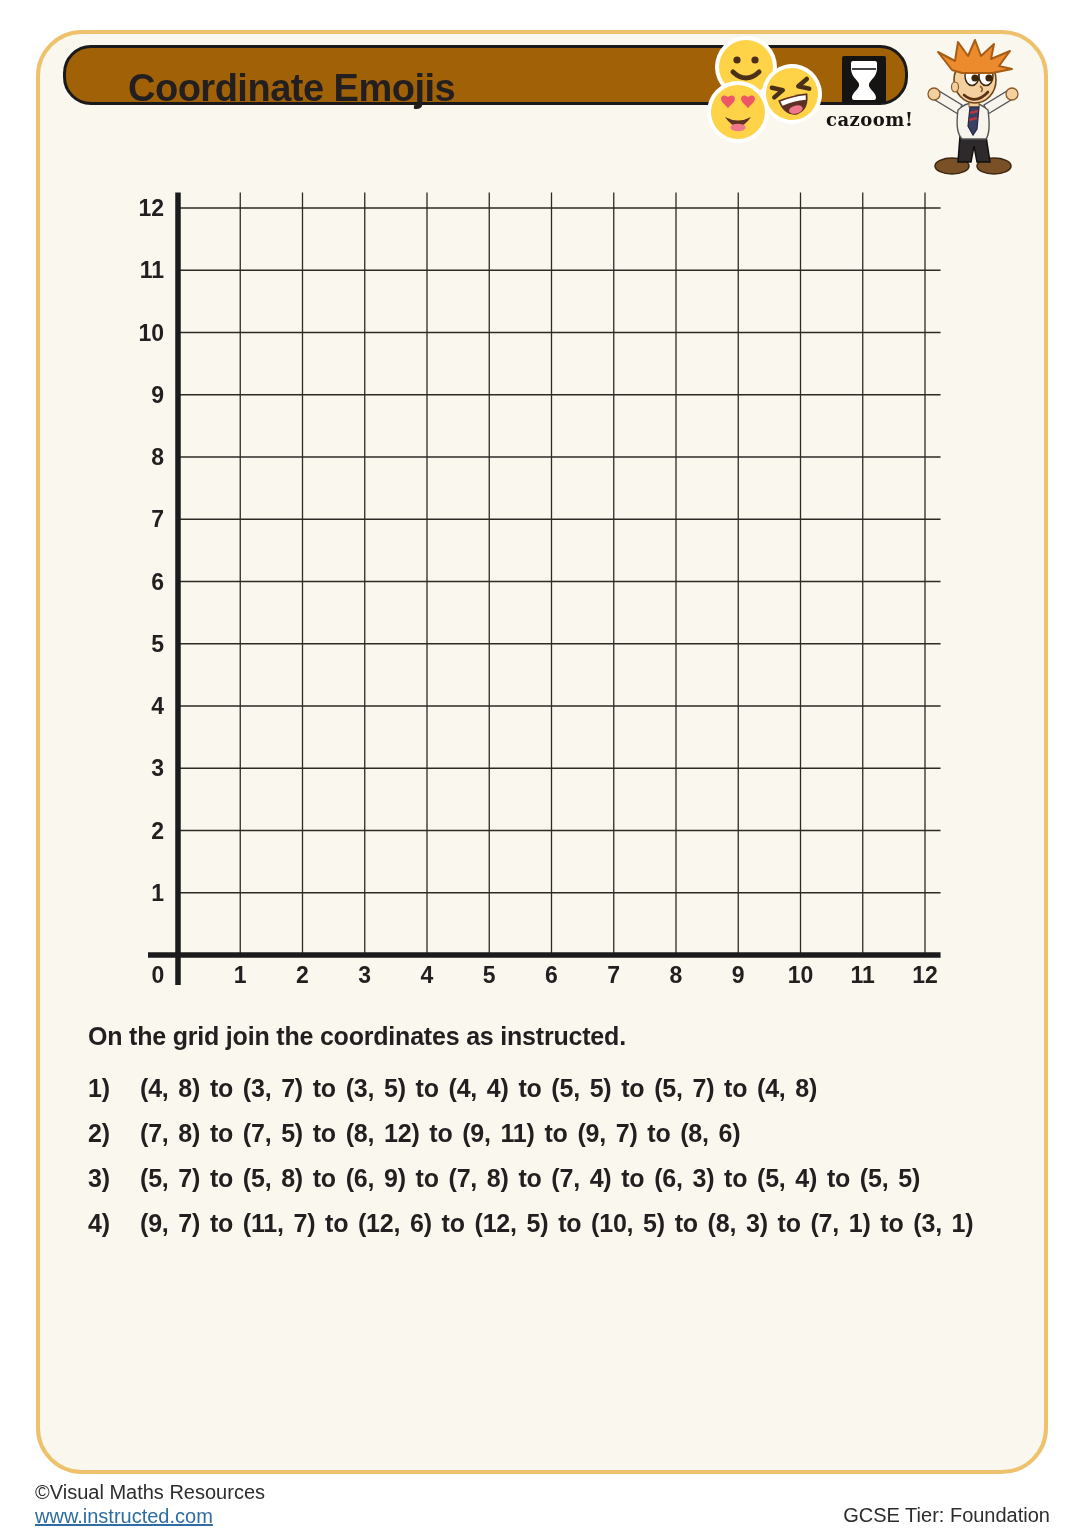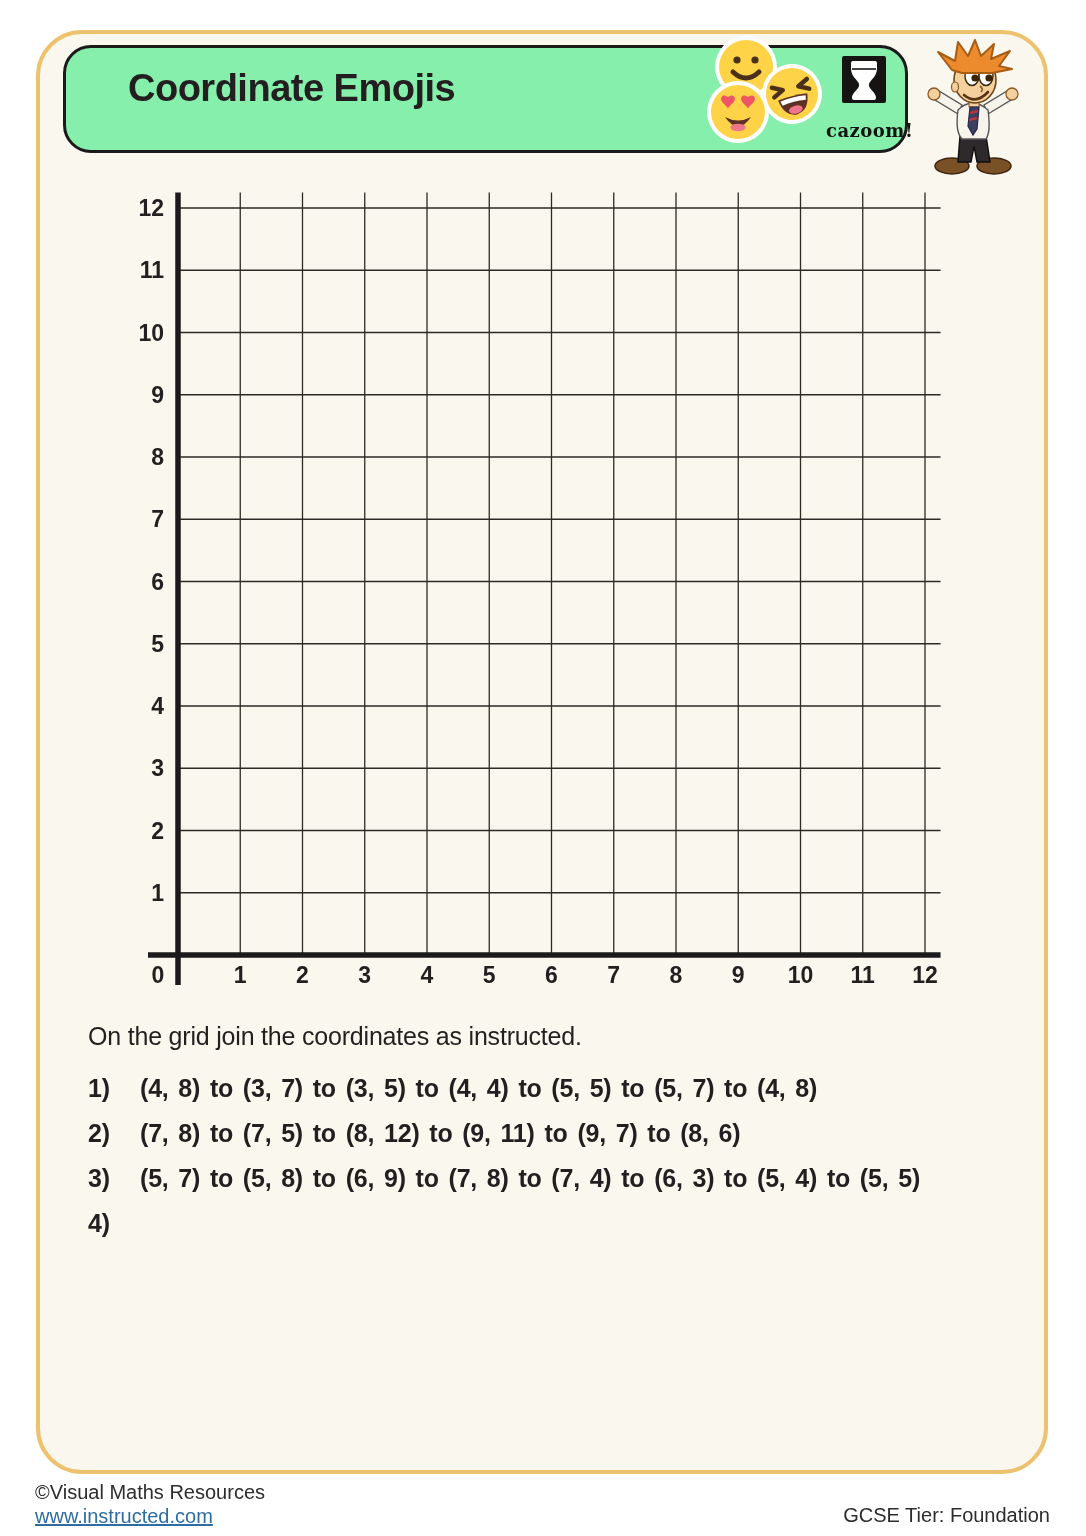--- a/index.html
+++ b/index.html
@@ -6,39 +6,39 @@
   body{
     width:1086px;height:1536px;position:relative;overflow:hidden;
     background:#ffffff;color:#231f20;
     font-family:"Liberation Sans",sans-serif;
   }
   .sheet{
     position:absolute;left:36px;top:30px;width:1004px;height:1436px;
     background:#faf7ee;border:4px solid #eec26d;border-radius:46px;
   }
   .title-box{
-    position:absolute;left:63px;top:45px;width:845px;height:108px;
-    background:#86efac;border:3.5px solid #1a1a1a;border-radius:28px;
+    position:absolute;left:63px;top:45px;width:845px;height:60px;
+    background:#a16207;border:3.5px solid #1a1a1a;border-radius:28px;
     box-sizing:border-box;z-index:2;padding-left:29px;
   }
   .page-title{
     margin:0;padding-left:33px;line-height:80px;
     font-size:38px;font-weight:bold;letter-spacing:-0.5px;color:#231f20;
   }
   .emoji-cluster{position:absolute;left:698px;top:30px;z-index:4;}
   .logo-block{position:absolute;left:826px;top:56px;width:76px;text-align:center;z-index:3;}
   .logo-word{
     font-family:"DejaVu Serif",serif;font-weight:bold;font-size:18px;
-    letter-spacing:0.5px;margin-top:12px;color:#161412;
+    letter-spacing:0.5px;margin-top:1px;color:#161412;
   }
   .mascot{position:absolute;left:922px;top:38px;z-index:4;}
   .grid-wrap{position:absolute;left:100px;top:180px;width:870px;height:830px;z-index:1;}
   .tick{font:bold 23px "Liberation Sans",sans-serif;fill:#231f20;}
   .instructions{position:absolute;left:88px;top:1022px;width:920px;}
-  .instr-heading{margin:0 0 21px 0;font-size:25px;font-weight:normal;letter-spacing:-0.2px;}
+  .instr-heading{margin:0 0 21px 0;font-size:25px;font-weight:bold;letter-spacing:-0.2px;}
   .coord-item{display:flex;align-items:flex-start;margin-bottom:12px;
     font-size:25px;font-weight:bold;line-height:33px;letter-spacing:-0.2px;word-spacing:3px;}
   .coord-item .num{width:52px;flex:0 0 52px;}
   .coord-item .lines{flex:1;}
   .coord-item .line{display:block;}
   .footer{position:absolute;left:0;right:0;top:1478px;height:50px;font-size:20px;color:#2e2c2d;}
   .footer-left{position:absolute;left:35px;top:2px;line-height:24px;}
   .footer-link{color:#2e6da4;text-decoration:underline;cursor:pointer;}
   .footer-center{position:absolute;left:0;right:0;top:26px;text-align:center;}
   .footer-right{position:absolute;right:36px;top:26px;}
@@ -189,20 +189,21 @@
   </div>
   <div class="coord-item">
     <span class="num">3)</span>
     <span class="lines">
         <span class="line">(5, 7) to (5, 8) to (6, 9) to (7, 8) to (7, 4) to (6, 3) to (5, 4) to (5, 5)</span>
       </span>
   </div>
   <div class="coord-item">
     <span class="num">4)</span>
     <span class="lines">
+      <span class="line">(9, 7) to (11, 7) to (12, 6) to (12, 5) to (10, 5) to (8, 3) to (7, 1) to (3, 1)</span>
     </span>
   </div>
 </div>
 
 <div class="footer">
   <div class="footer-left">
     <div>©Visual Maths Resources</div>
     <a class="footer-link">www.instructed.com</a>
   </div>
   <div class="footer-right">GCSE Tier: Foundation</div>

